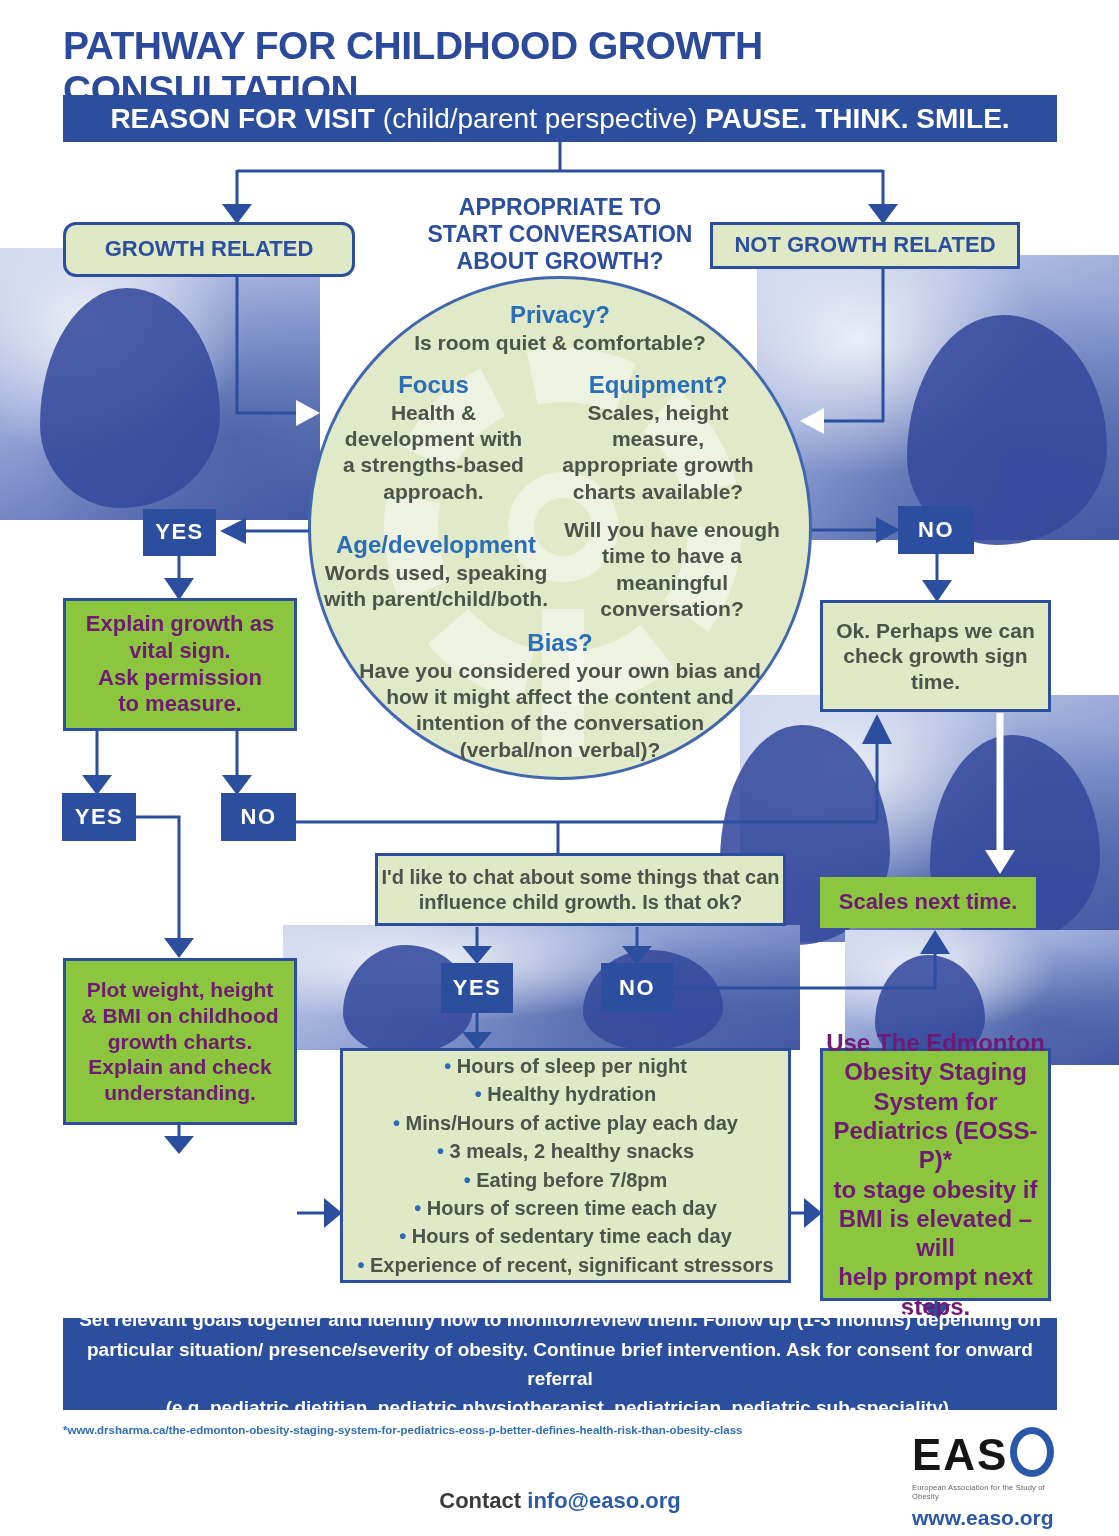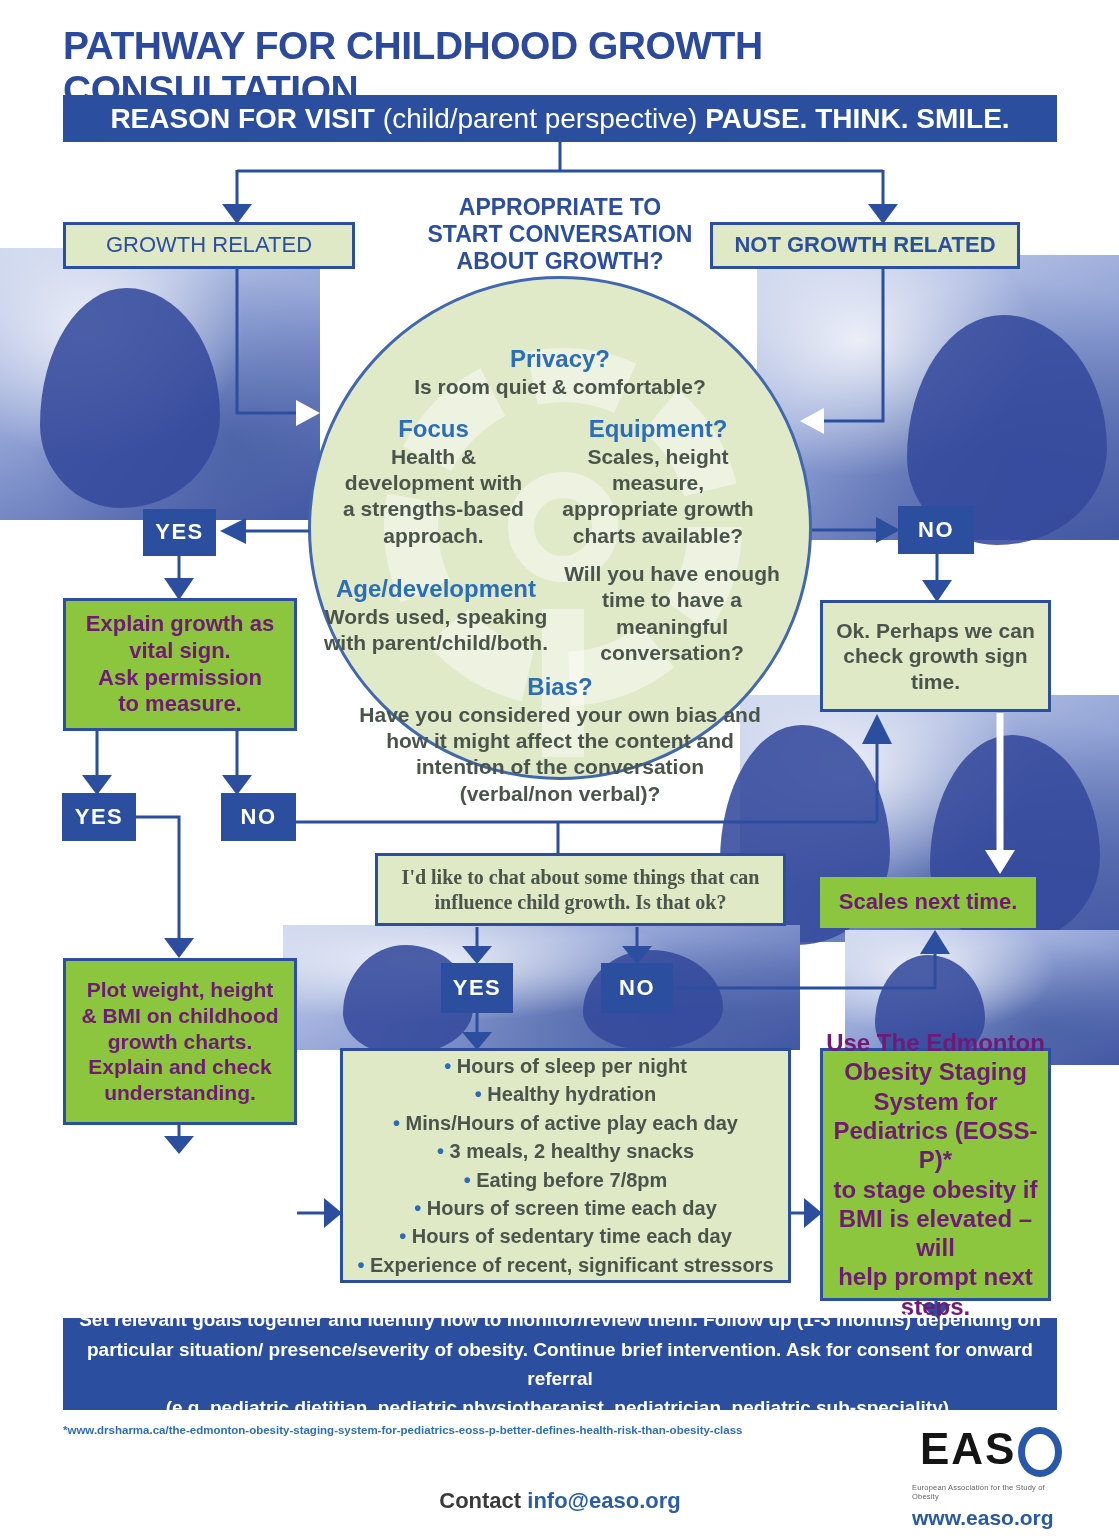--- a/index.html
+++ b/index.html
@@ -19,34 +19,34 @@
       linear-gradient(158deg,#ccd5ee 0%,#93a4d6 46%,#495ca8 100%);}
   .blob{position:absolute;background:#34499c;opacity:.88;
         border-radius:48% 52% 55% 45%/62% 58% 42% 38%;}
   #title{left:63px;top:24px;width:1000px;font-size:39px;font-weight:800;color:#2b4a9b;
          letter-spacing:-.5px;z-index:10;}
   #banner{left:63px;top:95px;width:994px;height:47px;background:#2b4f9e;z-index:10;
           display:flex;align-items:center;justify-content:center;color:#fff;font-size:28px;gap:8px;}
   #banner .b{font-weight:700;}
   #circle{left:308px;top:276px;width:504px;height:504px;border-radius:50%;
           background:#e0eac8;border:3px solid #4168ae;z-index:4;}
-  .cblock{position:absolute;text-align:center;color:#49544b;font-size:21px;font-weight:600;line-height:1.25;margin-top:44px;}
+  .cblock{position:absolute;text-align:center;color:#49544b;font-size:21px;font-weight:600;line-height:1.25;}
   .ch{color:#2a6db8;font-weight:700;font-size:24px;line-height:1.2;}
   .wm{position:absolute;left:0;top:0;z-index:0;}
   #question{left:395px;top:194px;width:330px;text-align:center;color:#2b4f9e;font-weight:700;
             font-size:23px;line-height:1.18;z-index:10;}
   #connectors{position:absolute;left:0;top:0;z-index:5;}
   #bottom-banner{left:63px;top:1318px;width:994px;height:92px;background:#2b4f9e;color:#fff;
                  font-weight:700;font-size:19px;line-height:1.55;}
   #footnote{left:63px;top:1424px;width:920px;font-size:11.5px;font-weight:700;color:#2f6eb6;z-index:10;}
   #contact{left:310px;top:1488px;width:500px;text-align:center;font-size:22px;color:#3a3a3a;
            font-weight:600;z-index:10;}
   #contact .em{color:#2b5ca8;font-weight:700;}
   #logo{left:912px;top:1427px;width:160px;z-index:10;}
-  #logo .nm{font-size:44px;font-weight:700;color:#151515;letter-spacing:2px;line-height:1;display:flex;align-items:flex-start;margin-left:8px;}
+  #logo .nm{font-size:44px;font-weight:700;color:#151515;letter-spacing:2px;line-height:1;display:flex;align-items:flex-end;}
   #logo .o{display:inline-block;width:30px;height:36px;border:7px solid #2a58a8;border-radius:50%;margin-left:2px;}
   #logo .tag{font-size:7.5px;color:#666;margin-top:6px;letter-spacing:.2px;}
   #logo .site{font-size:21px;font-weight:700;color:#2a58a8;margin-top:5px;}
   .bullets{flex-direction:column;font-size:20px;color:#49544b;font-weight:600;line-height:1.42;}
   .bullet-line::before{content:"• ";color:#2b6cb4;font-weight:700;}
 </style>
 </head>
 <body>
 
 <div id="page">
@@ -161,41 +161,41 @@
       <polygon points="921,1304 951,1304 936,1320"></polygon>
     </g>
     <g>
       <polygon points="296,400 296,426 320,413" fill="#ffffff"></polygon>
       <polygon points="824,408 824,434 800,421" fill="#ffffff"></polygon>
       <path d="M1000 713 V852" stroke="#ffffff" stroke-width="7" fill="none"></path>
       <polygon points="985,850 1015,850 1000,874" fill="#ffffff"></polygon>
     </g>
   </svg>
 
-  <div class="box pale" style="left:63px;top:222px;width:292px;height:47px;font-size:22px;font-weight:400;color:#2b4f9e;">GROWTH RELATED</div>
+  <div class="box pale" style="left:63px;top:222px;width:292px;height:55px;font-size:22px;font-weight:700;color:#2b4f9e;border-radius:13px;">GROWTH RELATED</div>
   <div id="question" class="abs pre">APPROPRIATE TO
 START CONVERSATION
 ABOUT GROWTH?</div>
   <div class="box pale" style="left:710px;top:222px;width:310px;height:47px;font-size:22px;font-weight:700;color:#2b4f9e;">NOT GROWTH RELATED</div>
 
   <div class="box yn" style="left:143px;top:509px;width:73px;height:47px;">YES</div>
   <div class="box yn" style="left:898px;top:506px;width:76px;height:48px;">NO</div>
 
   <div class="box bright pre" style="left:63px;top:598px;width:234px;height:133px;font-size:22px;">Explain growth as
 vital sign.
 Ask permission
 to measure.</div>
   <div class="box pale pre" style="left:820px;top:600px;width:231px;height:112px;font-size:21px;">Ok. Perhaps we can
 check growth sign
 time.</div>
 
   <div class="box yn" style="left:62px;top:793px;width:74px;height:48px;">YES</div>
   <div class="box yn" style="left:221px;top:793px;width:75px;height:48px;">NO</div>
 
-  <div class="box pale pre" style="left:375px;top:853px;width:411px;height:73px;font-size:20px;font-family:Liberation Serif, serif;">I'd like to chat about some things that can
+  <div class="box pale pre" style="left:375px;top:853px;width:411px;height:73px;font-size:20px;">I'd like to chat about some things that can
 influence child growth. Is that ok?</div>
   <div class="box bright" style="left:820px;top:877px;width:216px;height:51px;font-size:22px;border:none;">Scales next time.</div>
 
   <div class="box yn" style="left:441px;top:963px;width:72px;height:50px;">YES</div>
   <div class="box yn" style="left:601px;top:963px;width:72px;height:50px;">NO</div>
 
   <div class="box bright pre" style="left:63px;top:958px;width:234px;height:167px;font-size:21px;">Plot weight, height
 &amp; BMI on childhood
 growth charts.
 Explain and check

